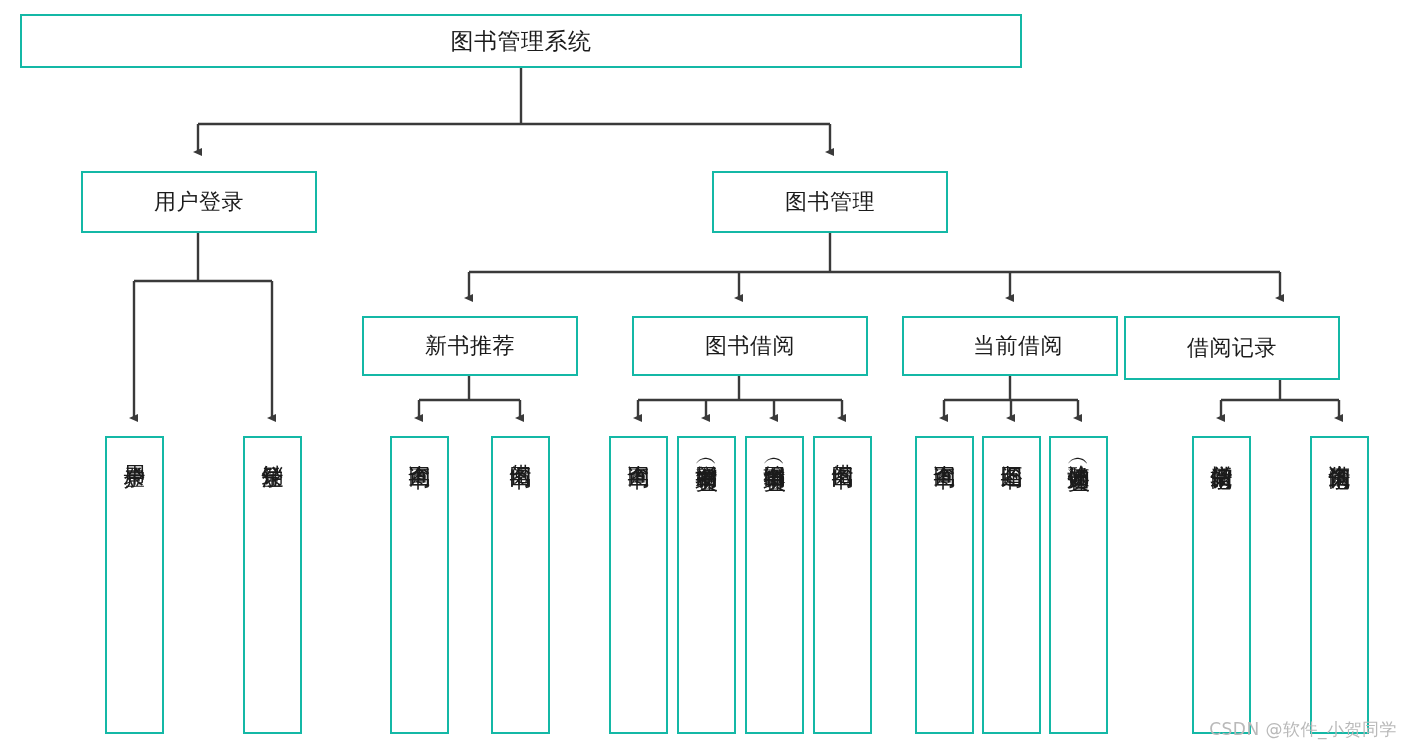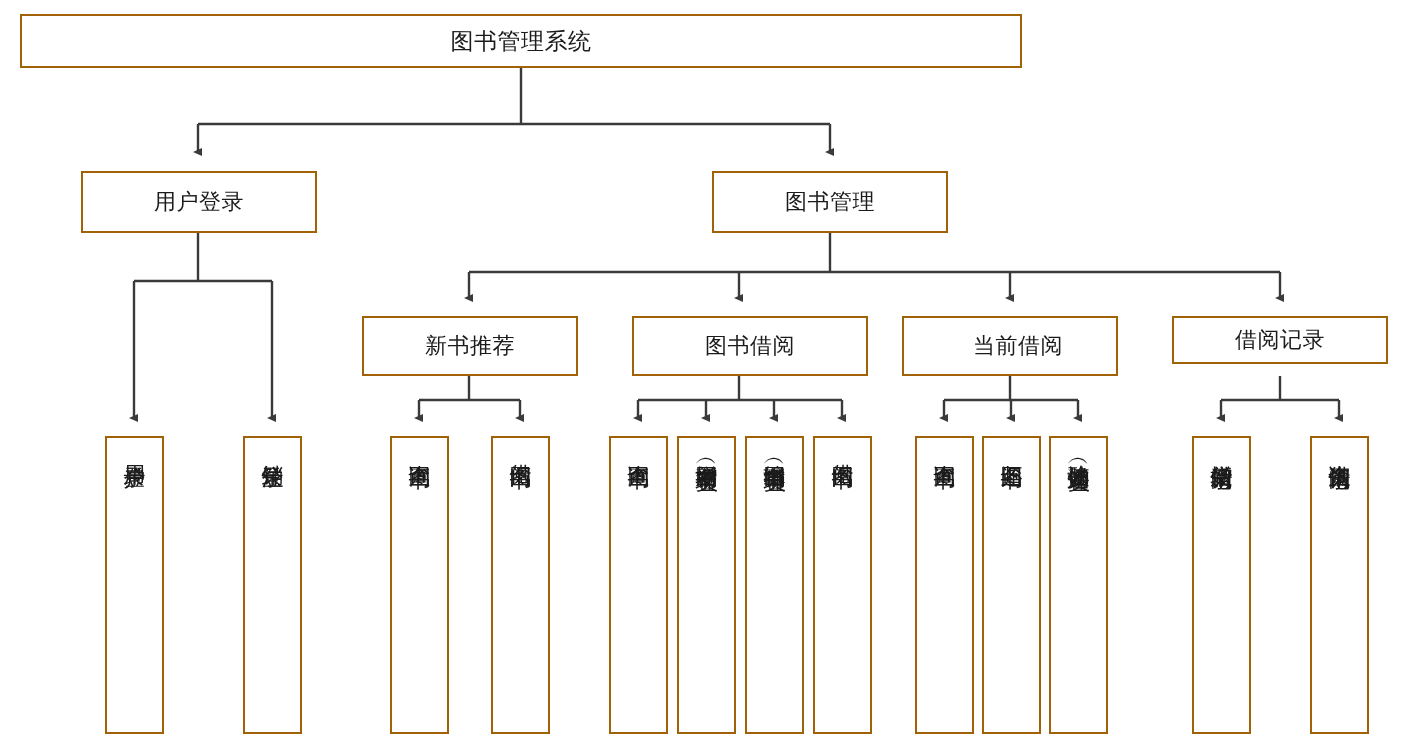--- a/index.html
+++ b/index.html
@@ -20,21 +20,21 @@
   #edges {
     position: absolute;
     left: 0;
     top: 0;
     width: 1405px;
     height: 747px;
   }
   .node {
     position: absolute;
     box-sizing: border-box;
-    border: 2px solid #a16207;
+    border: 2px solid #14b8a6;
     background: #ffffff;
     display: flex;
     align-items: center;
     justify-content: center;
     color: #1b1b1b;
     z-index: 2;
   }
   .node .label {
     display: block;
     text-align: center;
@@ -136,21 +136,21 @@
 
   <div class="node node-l1" style="left:712px; top:171px; width:236px; height:62px;">
     <span class="label">图书管理</span>
   </div>
   <div class="node node-l2" style="left:632px; top:316px; width:236px; height:60px;">
     <span class="label">图书借阅</span>
   </div>
   <div class="node node-l2" style="left:902px; top:316px; width:216px; height:60px;padding-left:16px;">
     <span class="label">当前借阅</span>
   </div>
-  <div class="node node-l2" style="left:1172px; top:316px; width:216px; height:48px;">
+  <div class="node node-l2" style="left:1124px; top:316px; width:216px; height:64px;">
     <span class="label">借阅记录</span>
   </div>
 
   <div class="node node-leaf" style="left:105px; top:436px; width:59px; height:298px;">
     <span class="label">用户登录</span>
   </div>
   <div class="node node-leaf" style="left:243px; top:436px; width:59px; height:298px;">
     <span class="label">注销登录</span>
   </div>
 
@@ -184,13 +184,14 @@
     <span class="label">确认归还（管理员）</span>
   </div>
 
   <div class="node node-leaf" style="left:1192px; top:436px; width:59px; height:298px;">
     <span class="label">新增借阅记录</span>
   </div>
   <div class="node node-leaf" style="left:1310px; top:436px; width:59px; height:298px;">
     <span class="label">查询借阅记录</span>
   </div>
 
+  <div class="watermark">CSDN @软件_小贺同学</div>
 </div>
 
 </body></html>

